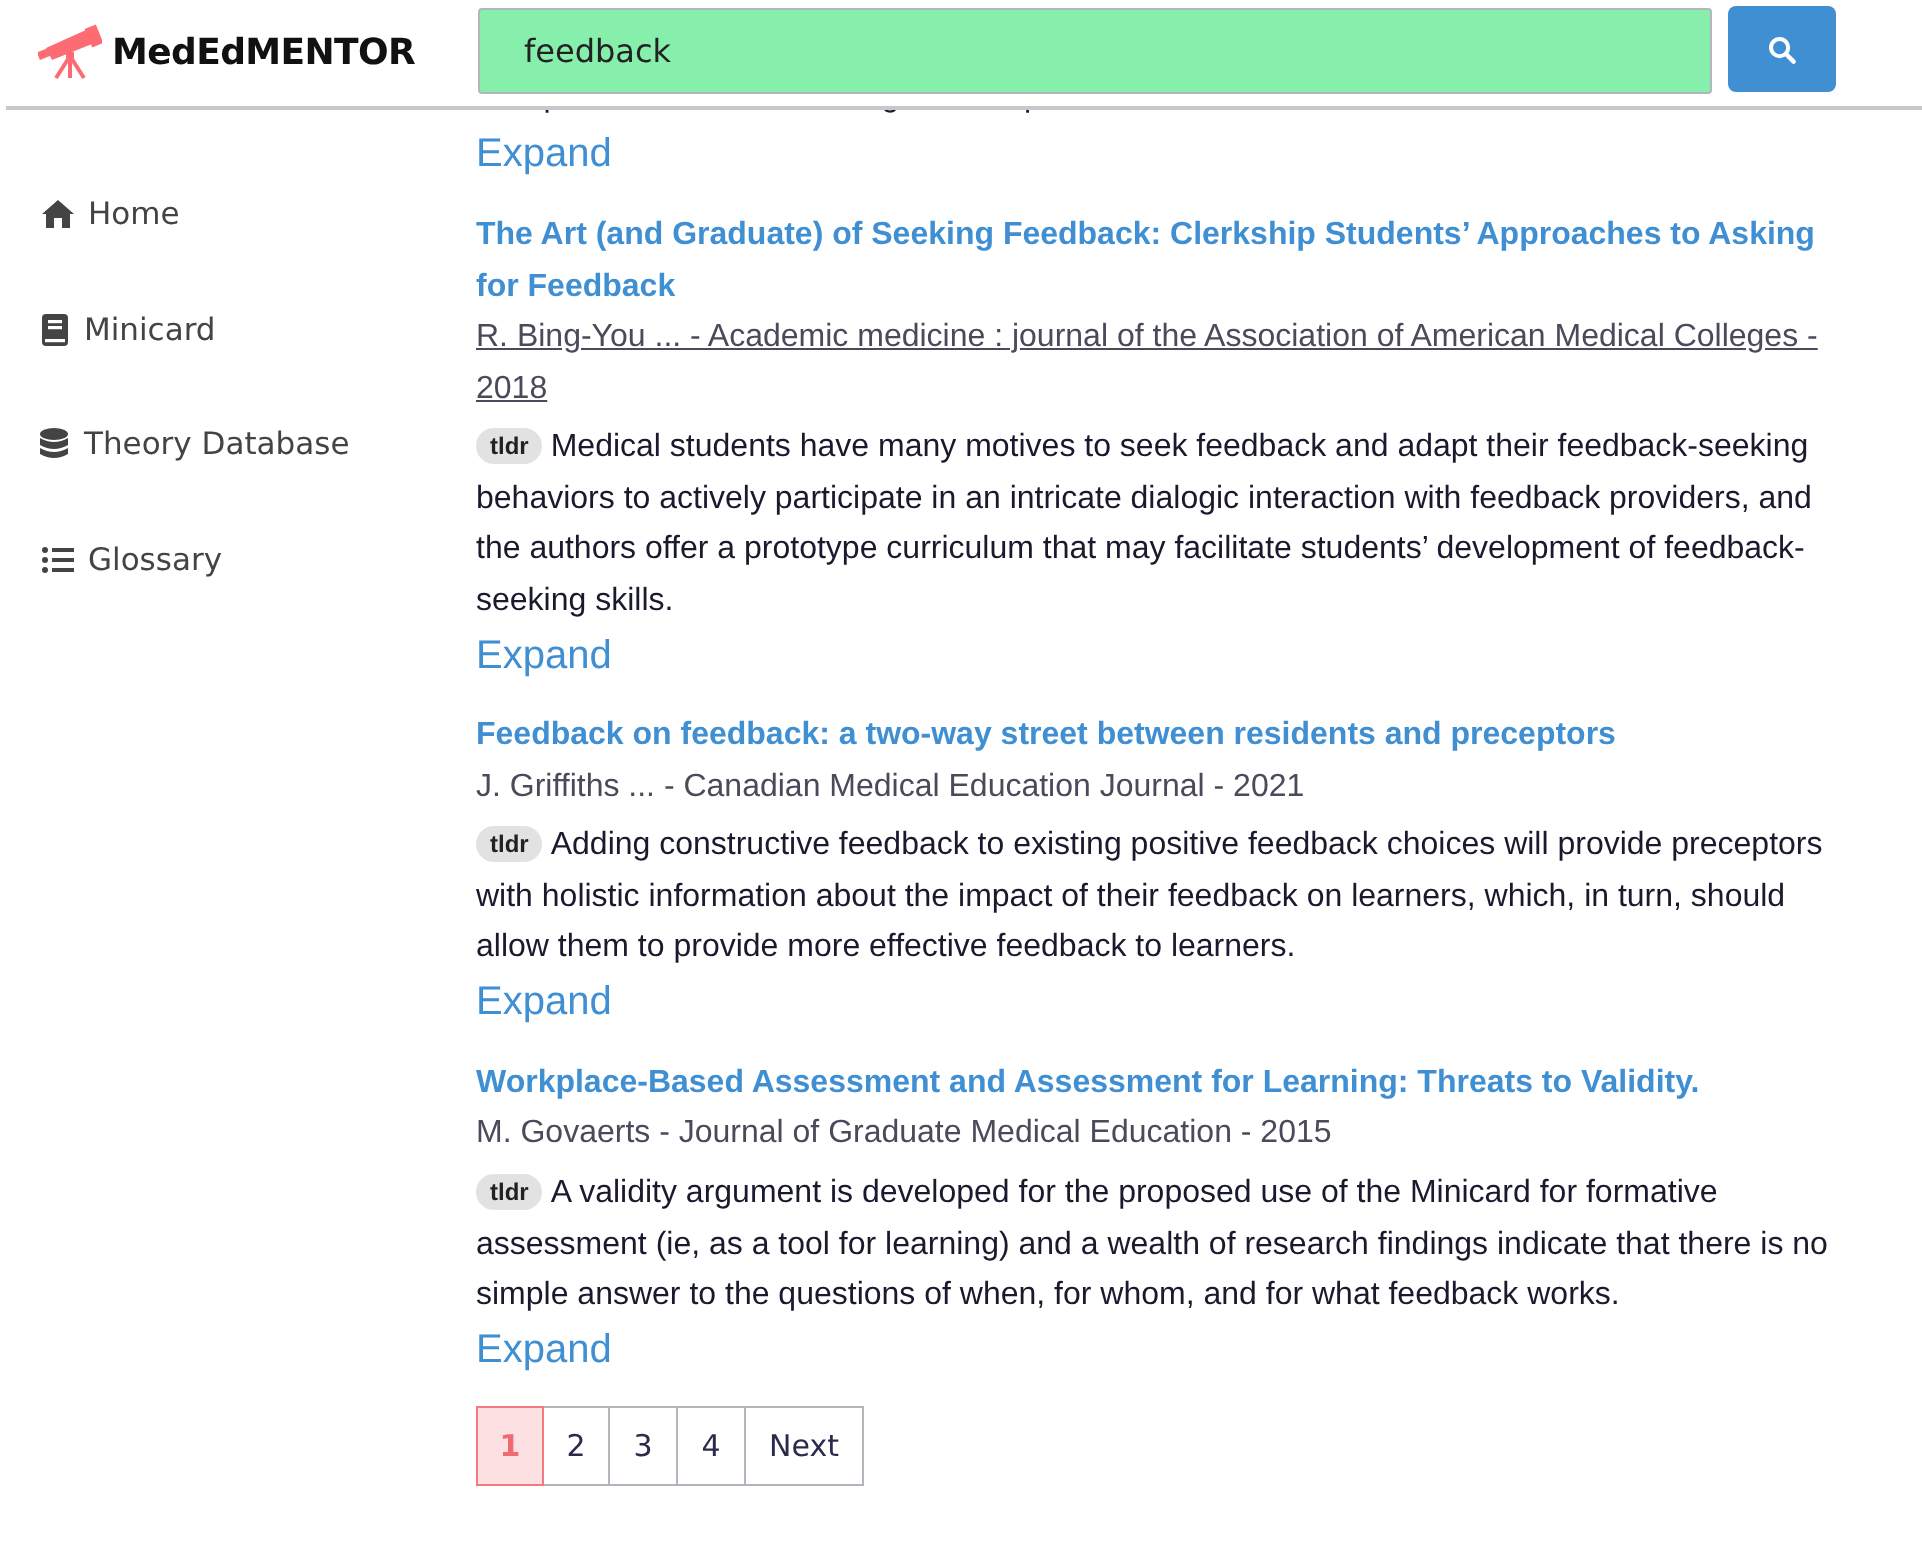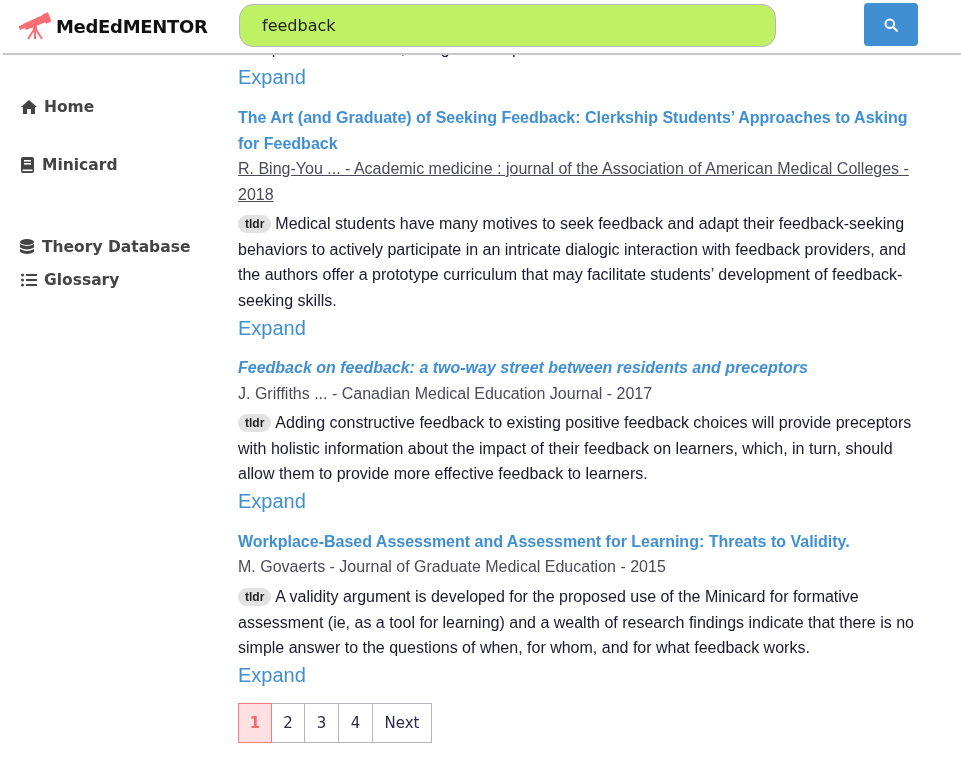--- a/index.html
+++ b/index.html
@@ -10,35 +10,35 @@
       position: absolute; top: 0; left: 3px; width: 961px; height: 55px;
       background: #ffffff; border-bottom: 2px solid #c8c8cc; z-index: 10;
     }
     .brand { position: absolute; left: 16px; top: 12px; display: flex; align-items: center; }
     .brand svg { width: 32px; height: 28px; }
     .brand-name {
       margin-left: 5px; font-family: "DejaVu Sans", sans-serif; font-weight: bold;
       font-size: 18px; color: #111; letter-spacing: -0.3px;
     }
     .search-input {
-      position: absolute; left: 236px; top: 4px; width: 537px; height: 43px;
-      border: 1px solid #b5b5bd; border-radius: 14px; background: #bef264;
+      position: absolute; left: 236px; top: 4px; width: 617px; height: 43px;
+      border: 1px solid #b5b5bd; border-radius: 2px; background: #86efac;
       font-family: "DejaVu Sans", sans-serif; font-size: 16px; color: #222;
       padding: 0 0 0 22px; outline: none;
     }
     .search-button {
       position: absolute; left: 861px; top: 3px; width: 54px; height: 43px;
       background: #3f8fd2; border: none; border-radius: 4px; cursor: pointer;
       display: flex; align-items: center; justify-content: center;
     }
 
     .sidebar { position: absolute; left: 0; top: 57px; width: 225px; }
     .nav-item {
       position: absolute; left: 20px; display: flex; align-items: center;
-      font-family: "DejaVu Sans", sans-serif; font-size: 15.5px; color: #444; cursor: pointer; font-weight: bold;
+      font-family: "DejaVu Sans", sans-serif; font-size: 15.5px; color: #444; cursor: pointer;
     }
     .nav-item .ico { width: 18px; height: 18px; display: inline-flex; align-items: center; justify-content: center; margin-right: 6px; }
 
     .content { position: absolute; left: 238px; top: 0; width: 680px; }
     .cut-text {
       position: absolute; top: 40px; left: 0; font-size: 16px; color: #1a1a2e; white-space: nowrap;
     }
     .expand { position: absolute; left: 0; font-size: 20px; color: #3f8fd2; cursor: pointer; }
     .title {
       position: absolute; left: 0; width: 680px; font-size: 16px; font-weight: bold;
@@ -102,21 +102,21 @@
     <span class="ico" style="width:14px;margin-right:8px;">
       <svg width="13" height="16" viewBox="0 0 13 16">
           <rect x="0" y="0" width="13" height="16" rx="2" fill="#444"></rect>
           <rect x="3" y="3" width="7" height="1.6" fill="#fff"></rect>
           <rect x="3" y="6" width="7" height="1.6" fill="#fff"></rect>
           <rect x="1.5" y="12.5" width="10" height="1.6" fill="#fff"></rect>
         </svg>
     </span>
     <span>Minicard</span>
   </div>
-  <div class="nav-item" style="top:156px;margin-top:25px;">
+  <div class="nav-item" style="top:156px;">
     <span class="ico" style="width:14px;margin-right:8px;">
       <svg width="14" height="16" viewBox="0 0 14 16">
           <ellipse cx="7" cy="3" rx="7" ry="3" fill="#444"></ellipse>
           <path d="M0 5 Q7 9 14 5 L14 8.5 Q7 12.5 0 8.5 Z" fill="#444"></path>
           <path d="M0 10 Q7 14 14 10 L14 13 Q7 17 0 13 Z" fill="#444"></path>
         </svg>
     </span>
     <span>Theory Database</span>
   </div>
   <div class="nav-item" style="top:214px;">
@@ -138,22 +138,22 @@
   <div class="cut-text">multiple feedback tools, and gender impacts.</div>
   <div class="expand" style="top:66px;">Expand</div>
 
   <div class="title" style="top:105px;">The Art (and Graduate) of Seeking Feedback: Clerkship Students’ Approaches to Asking for Feedback</div>
   <div class="meta" style="top:156px;text-decoration:underline;">R. Bing-You ... - Academic medicine : journal of the Association of American Medical Colleges - 2018</div>
   <div class="tldr-block" style="top:211px;">
     <span class="tldr">tldr</span><span>Medical students have many motives to seek feedback and adapt their feedback-seeking behaviors to actively participate in an intricate dialogic interaction with feedback providers, and the authors offer a prototype curriculum that may facilitate students’ development of feedback- seeking skills.</span>
   </div>
   <div class="expand" style="top:317px;">Expand</div>
 
-  <div class="title" style="top:355px;font-style:italic;">Feedback on feedback: a two-way street between residents and preceptors</div>
-  <div class="meta" style="top:381px;">J. Griffiths ... - Canadian Medical Education Journal - 2017</div>
+  <div class="title" style="top:355px;">Feedback on feedback: a two-way street between residents and preceptors</div>
+  <div class="meta" style="top:381px;">J. Griffiths ... - Canadian Medical Education Journal - 2021</div>
   <div class="tldr-block" style="top:410px;">
     <span class="tldr">tldr</span><span>Adding constructive feedback to existing positive feedback choices will provide preceptors with holistic information about the impact of their feedback on learners, which, in turn, should allow them to provide more effective feedback to learners.</span>
   </div>
   <div class="expand" style="top:490px;">Expand</div>
 
   <div class="title" style="top:529px;">Workplace-Based Assessment and Assessment for Learning: Threats to Validity.</div>
   <div class="meta" style="top:554px;">M. Govaerts - Journal of Graduate Medical Education - 2015</div>
   <div class="tldr-block" style="top:584px;">
     <span class="tldr">tldr</span><span>A validity argument is developed for the proposed use of the Minicard for formative assessment (ie, as a tool for learning) and a wealth of research findings indicate that there is no simple answer to the questions of when, for whom, and for what feedback works.</span>
   </div>

